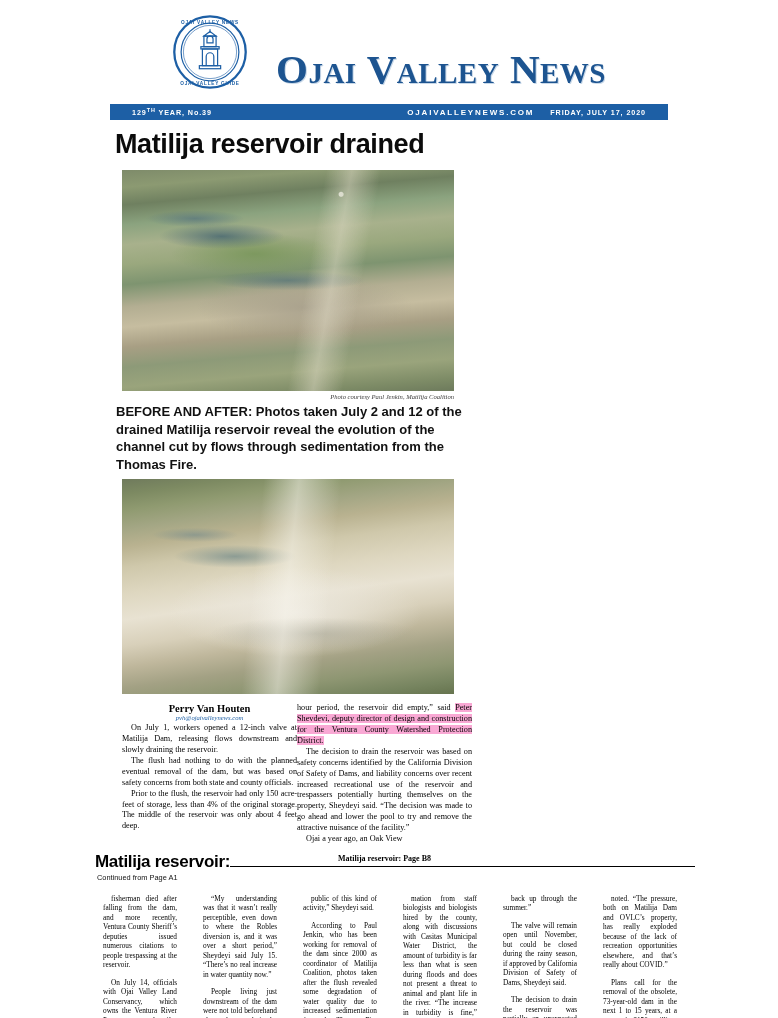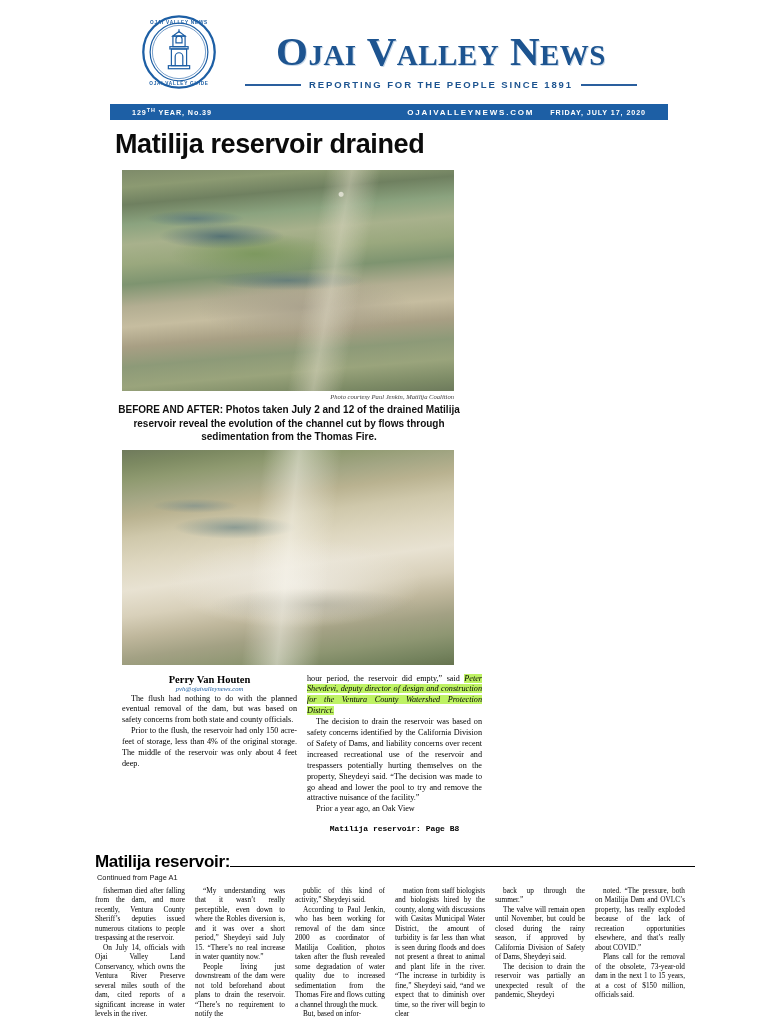--- a/index.html
+++ b/index.html
@@ -152,32 +152,30 @@
     font-family: "Liberation Serif", serif;
     font-style: italic;
     font-size: 6.6px;
     color: #3a3a3a;
   }
   .cutline {
     width: 346px;
     margin: 3px 0 0 116px;
     font-family: "Liberation Sans", sans-serif;
     font-weight: bold;
-    font-size: 10px;
+    font-size: 13px;
     line-height: 1.35;
     color: #111;
-    text-align: center;
   }
 
   
   .story {
     margin: 9px 0 0 122px;
     width: 360px;
     display: flex;
-    gap: 10px;
   }
   .col { width: 175px; }
   .byline-name {
     font-family: "Liberation Serif", serif;
     font-weight: bold;
     font-size: 10.5px;
     text-align: center;
     color: #000;
   }
   .byline-mail {
@@ -191,24 +189,24 @@
   .body p {
     margin: 0;
     font-family: "Liberation Serif", serif;
     font-size: 8.2px;
     line-height: 1.33;
     text-align: justify;
     text-indent: 9px;
     color: #000;
     hyphens: auto;
   }
-  .hl { background: #bef264; font-style: italic; }
+  .hl { background: #f9a8d4; }
   .jumpline {
     margin-top: 9px;
-    font-family: Liberation Mono, monospace;
+    font-family: Liberation Serif, serif;
     font-weight: bold;
     font-size: 8px;
     text-align: center;
     color: #000;
   }
 
   
   .cont {
     position: absolute;
     left: 95px; top: 852px;
@@ -232,21 +230,21 @@
     font-size: 7.4px;
     color: #111;
     margin: 1px 0 4px 2px;
   }
   .cont-cols {
     display: flex;
     gap: 10px;
   }
   .ccol { width: 90px; }
   .ccol p {
-    margin: 0;
+    margin: 8px;
     font-family: "Liberation Serif", serif;
     font-size: 7.3px;
     line-height: 1.3;
     text-align: justify;
     text-indent: 8px;
     color: #000;
     hyphens: auto;
   }
 </style>
 </head>
@@ -273,25 +271,20 @@
         </g>
 
         <g fill="#1d5fa5" font-family="Liberation Sans, sans-serif" font-size="6.2" font-weight="bold" letter-spacing="1">
           <text x="50" y="13" text-anchor="middle">OJAI VALLEY NEWS</text>
           <text x="50" y="93" text-anchor="middle">OJAI VALLEY GUIDE</text>
         </g>
       </svg>
     </div>
     <div class="mast-text">
       <div class="mast-title">Ojai Valley News</div>
-      <div class="mast-rule-row">
-        <span class="mast-rule"></span>
-        <span class="mast-tag">REPORTING FOR THE PEOPLE SINCE 1891</span>
-        <span class="mast-rule"></span>
-      </div>
     </div>
   </div>
 
   <div class="bluebar">
     <div class="bb-left"><span>129</span><sup>TH</sup><span> YEAR, No.39</span></div>
     <div class="bb-center">OJAIVALLEYNEWS.COM</div>
     <div class="bb-right">FRIDAY, JULY 17, 2020</div>
   </div>
 
   <h1 class="headline">Matilija reservoir drained</h1>
@@ -304,31 +297,32 @@
 
   <div class="photo-wrap" style="margin-top:6px">
     <div class="photo photo2 ph-b"></div>
   </div>
 
   <div class="story">
     <div class="col">
       <div class="byline-name">Perry Van Houten</div>
       <div class="byline-mail">pvh@ojaivalleynews.com</div>
       <div class="body">
+        <p>On July 1, workers opened a 12-inch valve at Matilija Dam, releasing flows downstream and slowly draining the reservoir.</p>
         <p>The flush had nothing to do with the planned eventual removal of the dam, but was based on safety concerns from both state and county officials.</p>
         <p>Prior to the flush, the reservoir had only 150 acre-feet of storage, less than 4% of the original storage. The middle of the reservoir was only about 4 feet deep.</p>
       </div>
     </div>
     <div class="col">
       <div class="body">
         <p style="text-indent:0">
           <span>hour period, the reservoir did empty,” said </span><span class="hl">Peter Shevdevi, deputy director of design and construction for the Ventura County Watershed Protection District.</span>
         </p>
         <p>The decision to drain the reservoir was based on safety concerns identified by the California Division of Safety of Dams, and liability concerns over recent increased recreational use of the reservoir and trespassers potentially hurting themselves on the property, Sheydeyi said. “The decision was made to go ahead and lower the pool to try and remove the attractive nuisance of the facility.”</p>
-        <p>Prior a year ago, an Oak View</p>
+        <p>Ojai a year ago, an Oak View</p>
       </div>
       <div class="jumpline">Matilija reservoir: Page B8</div>
     </div>
   </div>
 
   <div class="cont">
     <div class="cont-hdr">
       <div class="cont-title">Matilija reservoir:</div>
       <div class="cont-rule"></div>
     </div>

